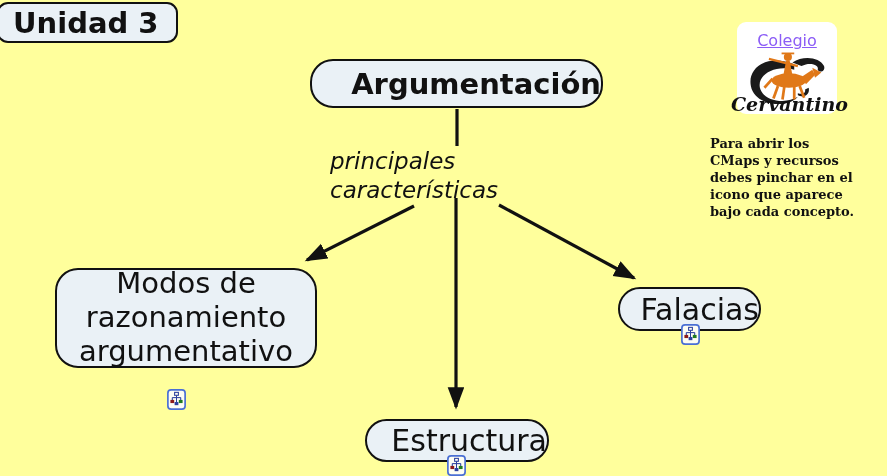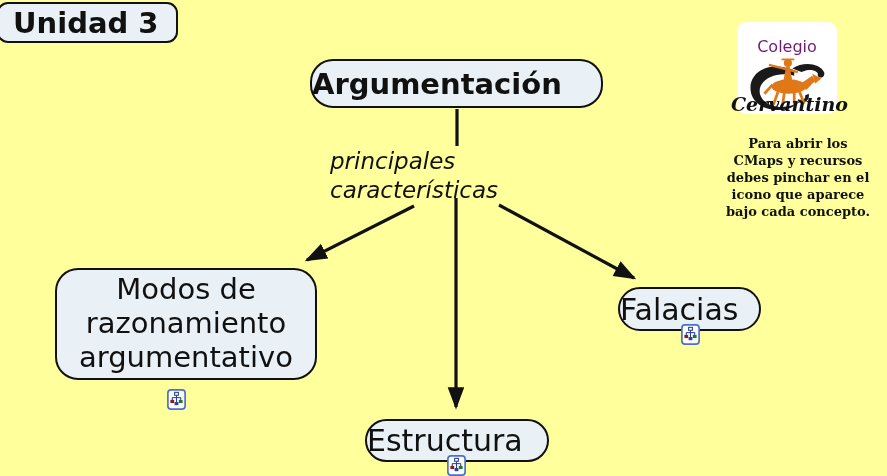--- a/index.html
+++ b/index.html
@@ -9,37 +9,37 @@
     background:#FFFF9C;
     overflow:hidden;
     font-family:"DejaVu Sans", sans-serif;
     color:#111;
   }
   .abs{position:absolute;}
   .node{
     background:#EAF1F6;
     border:2px solid #111;
     border-radius:23px;
-    display:flex;align-items:center;justify-content:flex-start;
+    display:flex;align-items:center;justify-content:flex-end;
     text-align:center;
     box-sizing:border-box;
   }
   .unit-box{
     left:-3px;top:2px;width:181px;height:41px;
     border-radius:11px;
     font-size:29px;font-weight:bold;
     justify-content:flex-start;
     padding-left:14px;
   }
   .root-box{
     left:310px;top:59px;width:293px;height:49px;
     font-size:29px;font-weight:bold;
   }
   .modos-box{
-    left:55px;top:268px;width:262px;height:112px;
+    left:55px;top:268px;width:262px;height:100px;
     font-size:29px;line-height:1.17;
     padding:2px 10px;
   }
   .falacias-box{
     left:618px;top:287px;width:143px;height:44px;
     font-size:30px;
   }
   .estructura-box{
     left:365px;top:419px;width:184px;height:43px;
     font-size:30px;
@@ -54,36 +54,36 @@
   .cmap-icon{width:19px;height:21px;cursor:pointer;}
   .icon-modos{left:167px;top:389px;}
   .icon-falacias{left:681px;top:324px;}
   .icon-estructura{left:447px;top:455px;}
   .logo{
     left:737px;top:22px;width:100px;height:92px;
     background:#FFFFFF;border-radius:9px;
     text-align:center;
   }
   .logo-top{
-    font-size:16px;color:#701a75;margin-top:15px;
+    font-size:16px;color:#8b5cf6;margin-top:9px;
     font-family:"DejaVu Sans", sans-serif;
+    text-decoration:underline;
   }
   .logo-art{display:block;margin:-2px auto 0;}
   .logo-bottom{
     position:absolute;left:-6px;bottom:0px;width:112px;
     font-family:"DejaVu Serif", serif;
     font-weight:bold;font-style:italic;
     font-size:19px;color:#111;line-height:1;text-align:right;
   }
   .instructions{
     left:710px;top:136px;width:176px;
     font-family:"DejaVu Serif", serif;
     font-weight:bold;
     font-size:13px;line-height:1.3;
-    text-align:center;
     white-space:pre-line;
   }
 </style>
 </head>
 <body>
 
 <div class="stage">
 
   <svg class="abs arrows" width="887" height="476" viewBox="0 0 887 476">
     <defs>

